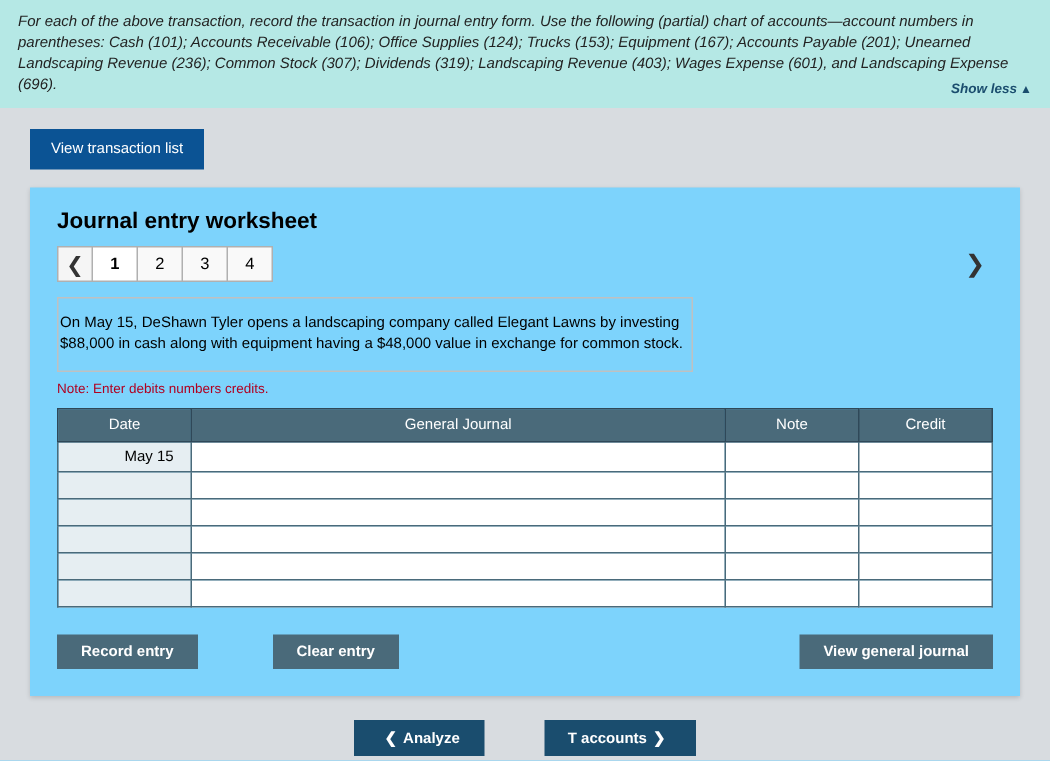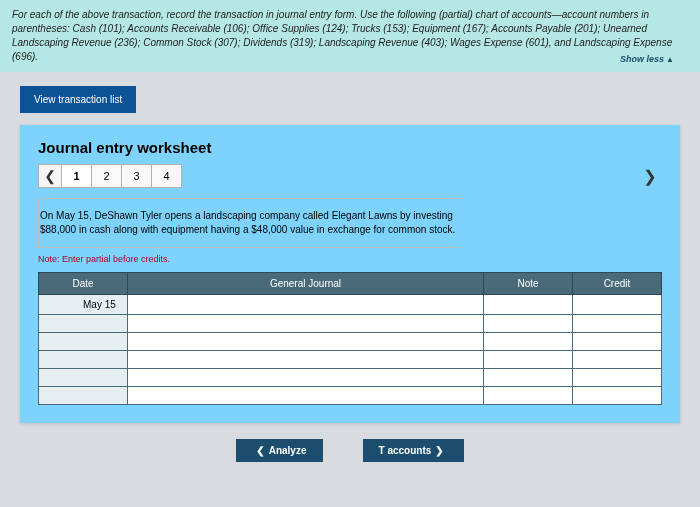--- a/index.html
+++ b/index.html
@@ -1,18 +1,18 @@
 <!DOCTYPE html>
 <html><head>
 <meta charset="utf-8">
 <style>
 * { box-sizing: border-box; margin: 0; padding: 0; }
 body { font-family: Arial, sans-serif; background: #d8dce0; width: 700px; height: 507px; overflow: hidden; }
 .instructions { background: #b5e8e5; padding: 8px 12px; font-size: 10px; line-height: 1.4; color: #222; position: relative; font-style: italic; }
-.show-less { position: absolute; right: 26px; bottom: 6px; font-size: 9px; font-weight: bold; color: #1a4d6e; cursor: pointer; }
+.show-less { position: absolute; right: 12px; bottom: 6px; font-size: 9px; font-weight: bold; color: #1a4d6e; cursor: pointer; }
 .show-less::after { content: "▲"; font-size: 8px; margin-left: 2px; }
 .view-trans-btn { background: #0b5394; color: #fff; border: none; padding: 8px 14px; font-size: 10px; font-weight: normal; margin: 14px 0 0 20px; cursor: pointer; }
 .worksheet { background: #7dd3fc; margin: 12px 20px 0 20px; padding: 14px 18px 18px 18px; box-shadow: 0 1px 3px rgba(0,0,0,0.15); }
 .ws-title { font-size: 15px; font-weight: bold; margin-bottom: 8px; }
 .nav-row { display: flex; align-items: center; justify-content: space-between; margin-bottom: 10px; }
 .nav-left { display: flex; align-items: center; gap: 0; }
 .nav-arrow { width: 24px; height: 24px; display: flex; align-items: center; justify-content: center; font-size: 14px; cursor: pointer; color: #333; border: 1px solid #b0b0b0; background: #f5f5f5; }
 .nav-num { width: 30px; height: 24px; display: flex; align-items: center; justify-content: center; font-size: 11px; cursor: pointer; border: 1px solid #b0b0b0; border-left: none; background: #f9f9f9; }
 .nav-num.active { background: #fff; font-weight: bold; }
 .desc-box { border: 1px solid #c0c0c0; padding: 10px 1px; font-size: 10px; line-height: 1.4; margin-bottom: 6px; width: 68%; }
@@ -51,21 +51,21 @@
       <div class="nav-arrow">❮</div>
       <div class="nav-num active">1</div>
       <div class="nav-num">2</div>
       <div class="nav-num">3</div>
       <div class="nav-num">4</div>
     </div>
     <div class="nav-arrow" style="border:none;background:none;font-size:16px">❯</div>
   </div>
 
   <div class="desc-box">On May 15, DeShawn Tyler opens a landscaping company called Elegant Lawns by investing $88,000 in cash along with equipment having a $48,000 value in exchange for common stock.</div>
-  <div class="note">Note: Enter partial before credits.</div>
+  <div class="note">Note: Enter debits numbers credits.</div>
 
   <table class="journal-table">
     <thead>
       <tr>
         <th class="col-date">Date</th>
         <th class="col-gj">General Journal</th>
         <th class="col-d">Note</th>
         <th class="col-c">Credit</th>
       </tr>
     </thead>
@@ -102,20 +102,27 @@
         </tr>
       <tr>
           <td class="date-cell"></td>
           <td></td>
           <td></td>
           <td></td>
         </tr>
     </tbody>
   </table>
 
+  <div class="action-row">
+    <div class="action-left">
+      <button class="action-btn">Record entry</button>
+      <button class="action-btn">Clear entry</button>
+    </div>
+    <button class="action-btn">View general journal</button>
+  </div>
 </div>
 
 <div class="bottom-nav">
   <button class="bottom-btn"><span class="arr">❮</span><span>Analyze</span></button>
   <button class="bottom-btn"><span>T accounts</span><span class="arr">❯</span></button>
 </div>
 
 
 
 

